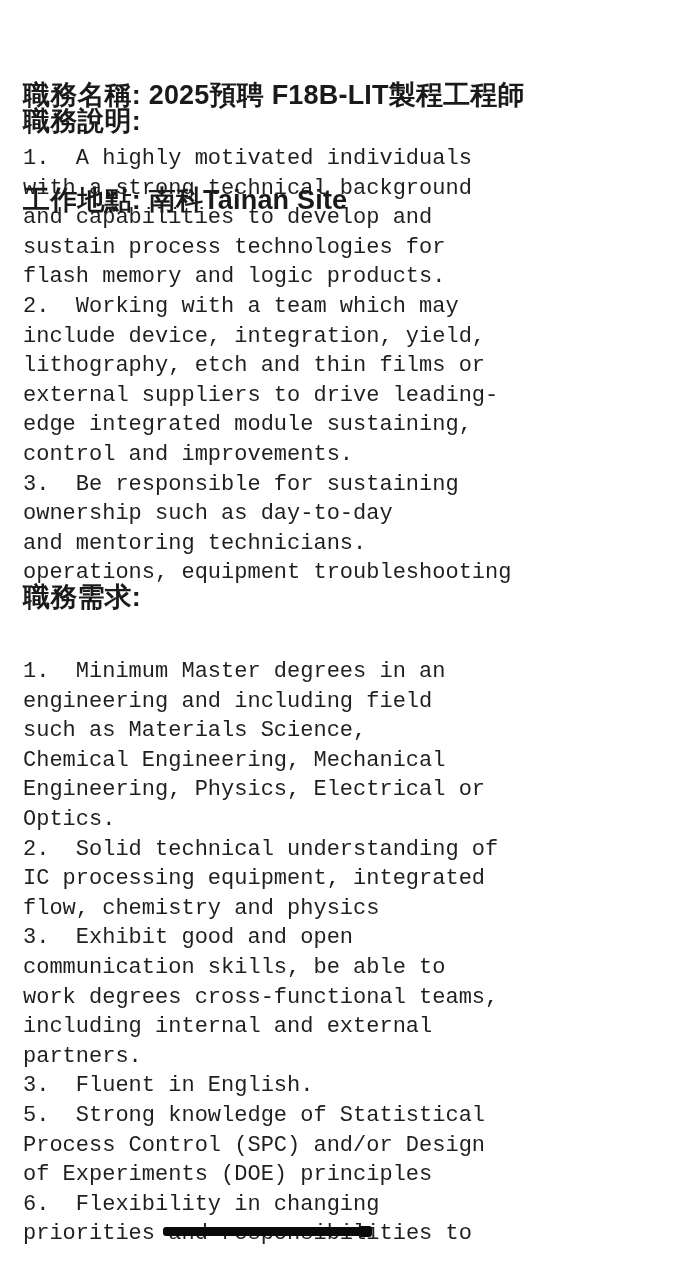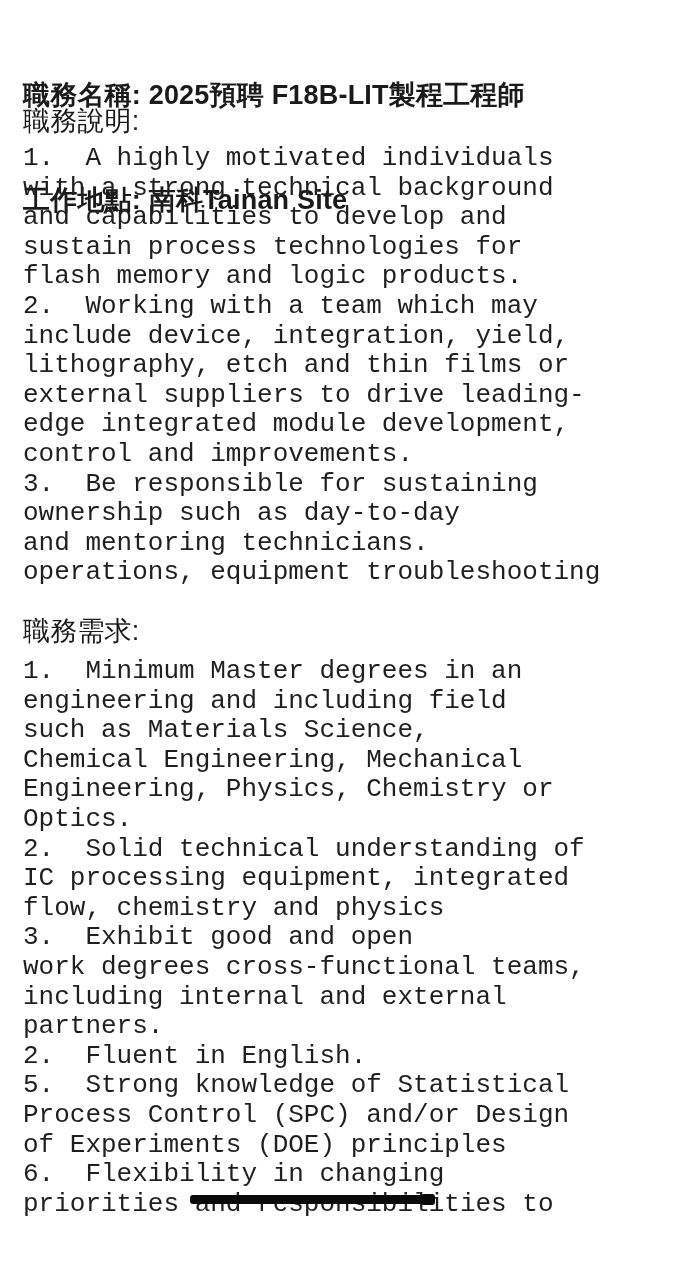--- a/index.html
+++ b/index.html
@@ -10,31 +10,31 @@
   }
   .page{position:absolute;top:0;left:0;width:679px;height:1280px;color:#1a1a1a;}
   .title-block{
     position:absolute;left:23px;top:8px;right:10px;
     font-size:27px;line-height:35px;font-weight:700;
     font-family:"Liberation Sans","DejaVu Sans",sans-serif;
     letter-spacing:0.2px;white-space:pre;
   }
   .sec-heading{
     position:absolute;left:23px;
-    font-size:27px;line-height:35px;font-weight:400;
+    font-size:27px;line-height:35px;font-weight:700;
     font-family:"Liberation Sans","DejaVu Sans",sans-serif;
     letter-spacing:0.2px;
     text-align:center;
   }
   #sec1-heading{top:104px;}
-  #sec2-heading{top:614px;}
+  #sec2-heading{top:580px;}
   .body-block{
     position:absolute;left:23px;right:4px;
     font-family:"Liberation Mono","DejaVu Sans Mono",monospace;
-    font-size:26px;line-height:29.6px;font-weight:400;
+    font-size:22px;line-height:29.6px;font-weight:400;
     color:#1f1f1f;
   }
   #sec1-body{top:144px;}
   #sec2-body{top:657px;}
   .line{white-space:pre;}
   .struck{position:relative;}
   .struck::after{
     content:"";position:absolute;left:-5px;right:-3px;top:6px;height:9px;
     background:#0a0a0a;border-radius:3px;
   }
@@ -58,45 +58,46 @@
   <div class="body-block" id="sec1-body">
       <div class="line">1.  A highly motivated individuals</div>
       <div class="line">with a strong technical background</div>
       <div class="line">and capabilities to develop and</div>
       <div class="line">sustain process technologies for</div>
       <div class="line">flash memory and logic products.</div>
       <div class="line">2.  Working with a team which may</div>
       <div class="line">include device, integration, yield,</div>
       <div class="line">lithography, etch and thin films or</div>
       <div class="line">external suppliers to drive leading-</div>
-      <div class="line">edge integrated module development,</div>
+      <div class="line">edge integrated module sustaining,</div>
       <div class="line">control and improvements.</div>
       <div class="line">3.  Be responsible for sustaining</div>
       <div class="line">ownership such as day-to-day</div>
       <div class="line">and mentoring technicians.</div>
       <div class="line">operations, equipment troubleshooting</div>
     </div>
 
   <div class="sec-heading" id="sec2-heading">職務需求:</div>
 
   <div class="body-block" id="sec2-body">
       <div class="line">1.  Minimum Master degrees in an</div>
       <div class="line">engineering and including field</div>
       <div class="line">such as Materials Science,</div>
       <div class="line">Chemical Engineering, Mechanical</div>
-      <div class="line">Engineering, Physics, Chemistry or</div>
+      <div class="line">Engineering, Physics, Electrical or</div>
       <div class="line">Optics.</div>
       <div class="line">2.  Solid technical understanding of</div>
       <div class="line">IC processing equipment, integrated</div>
       <div class="line">flow, chemistry and physics</div>
       <div class="line">3.  Exhibit good and open</div>
+      <div class="line">communication skills, be able to</div>
       <div class="line">work degrees cross-functional teams,</div>
       <div class="line">including internal and external</div>
       <div class="line">partners.</div>
-      <div class="line">2.  Fluent in English.</div>
+      <div class="line">3.  Fluent in English.</div>
       <div class="line">5.  Strong knowledge of Statistical</div>
       <div class="line">Process Control (SPC) and/or Design</div>
       <div class="line">of Experiments (DOE) principles</div>
       <div class="line">6.  Flexibility in changing</div>
       <div class="line"><span class="">priorities </span><span class="struck">and responsibil</span><span class="">ities to</span></div>
     </div>
 
 </div>
 
 </body></html>

